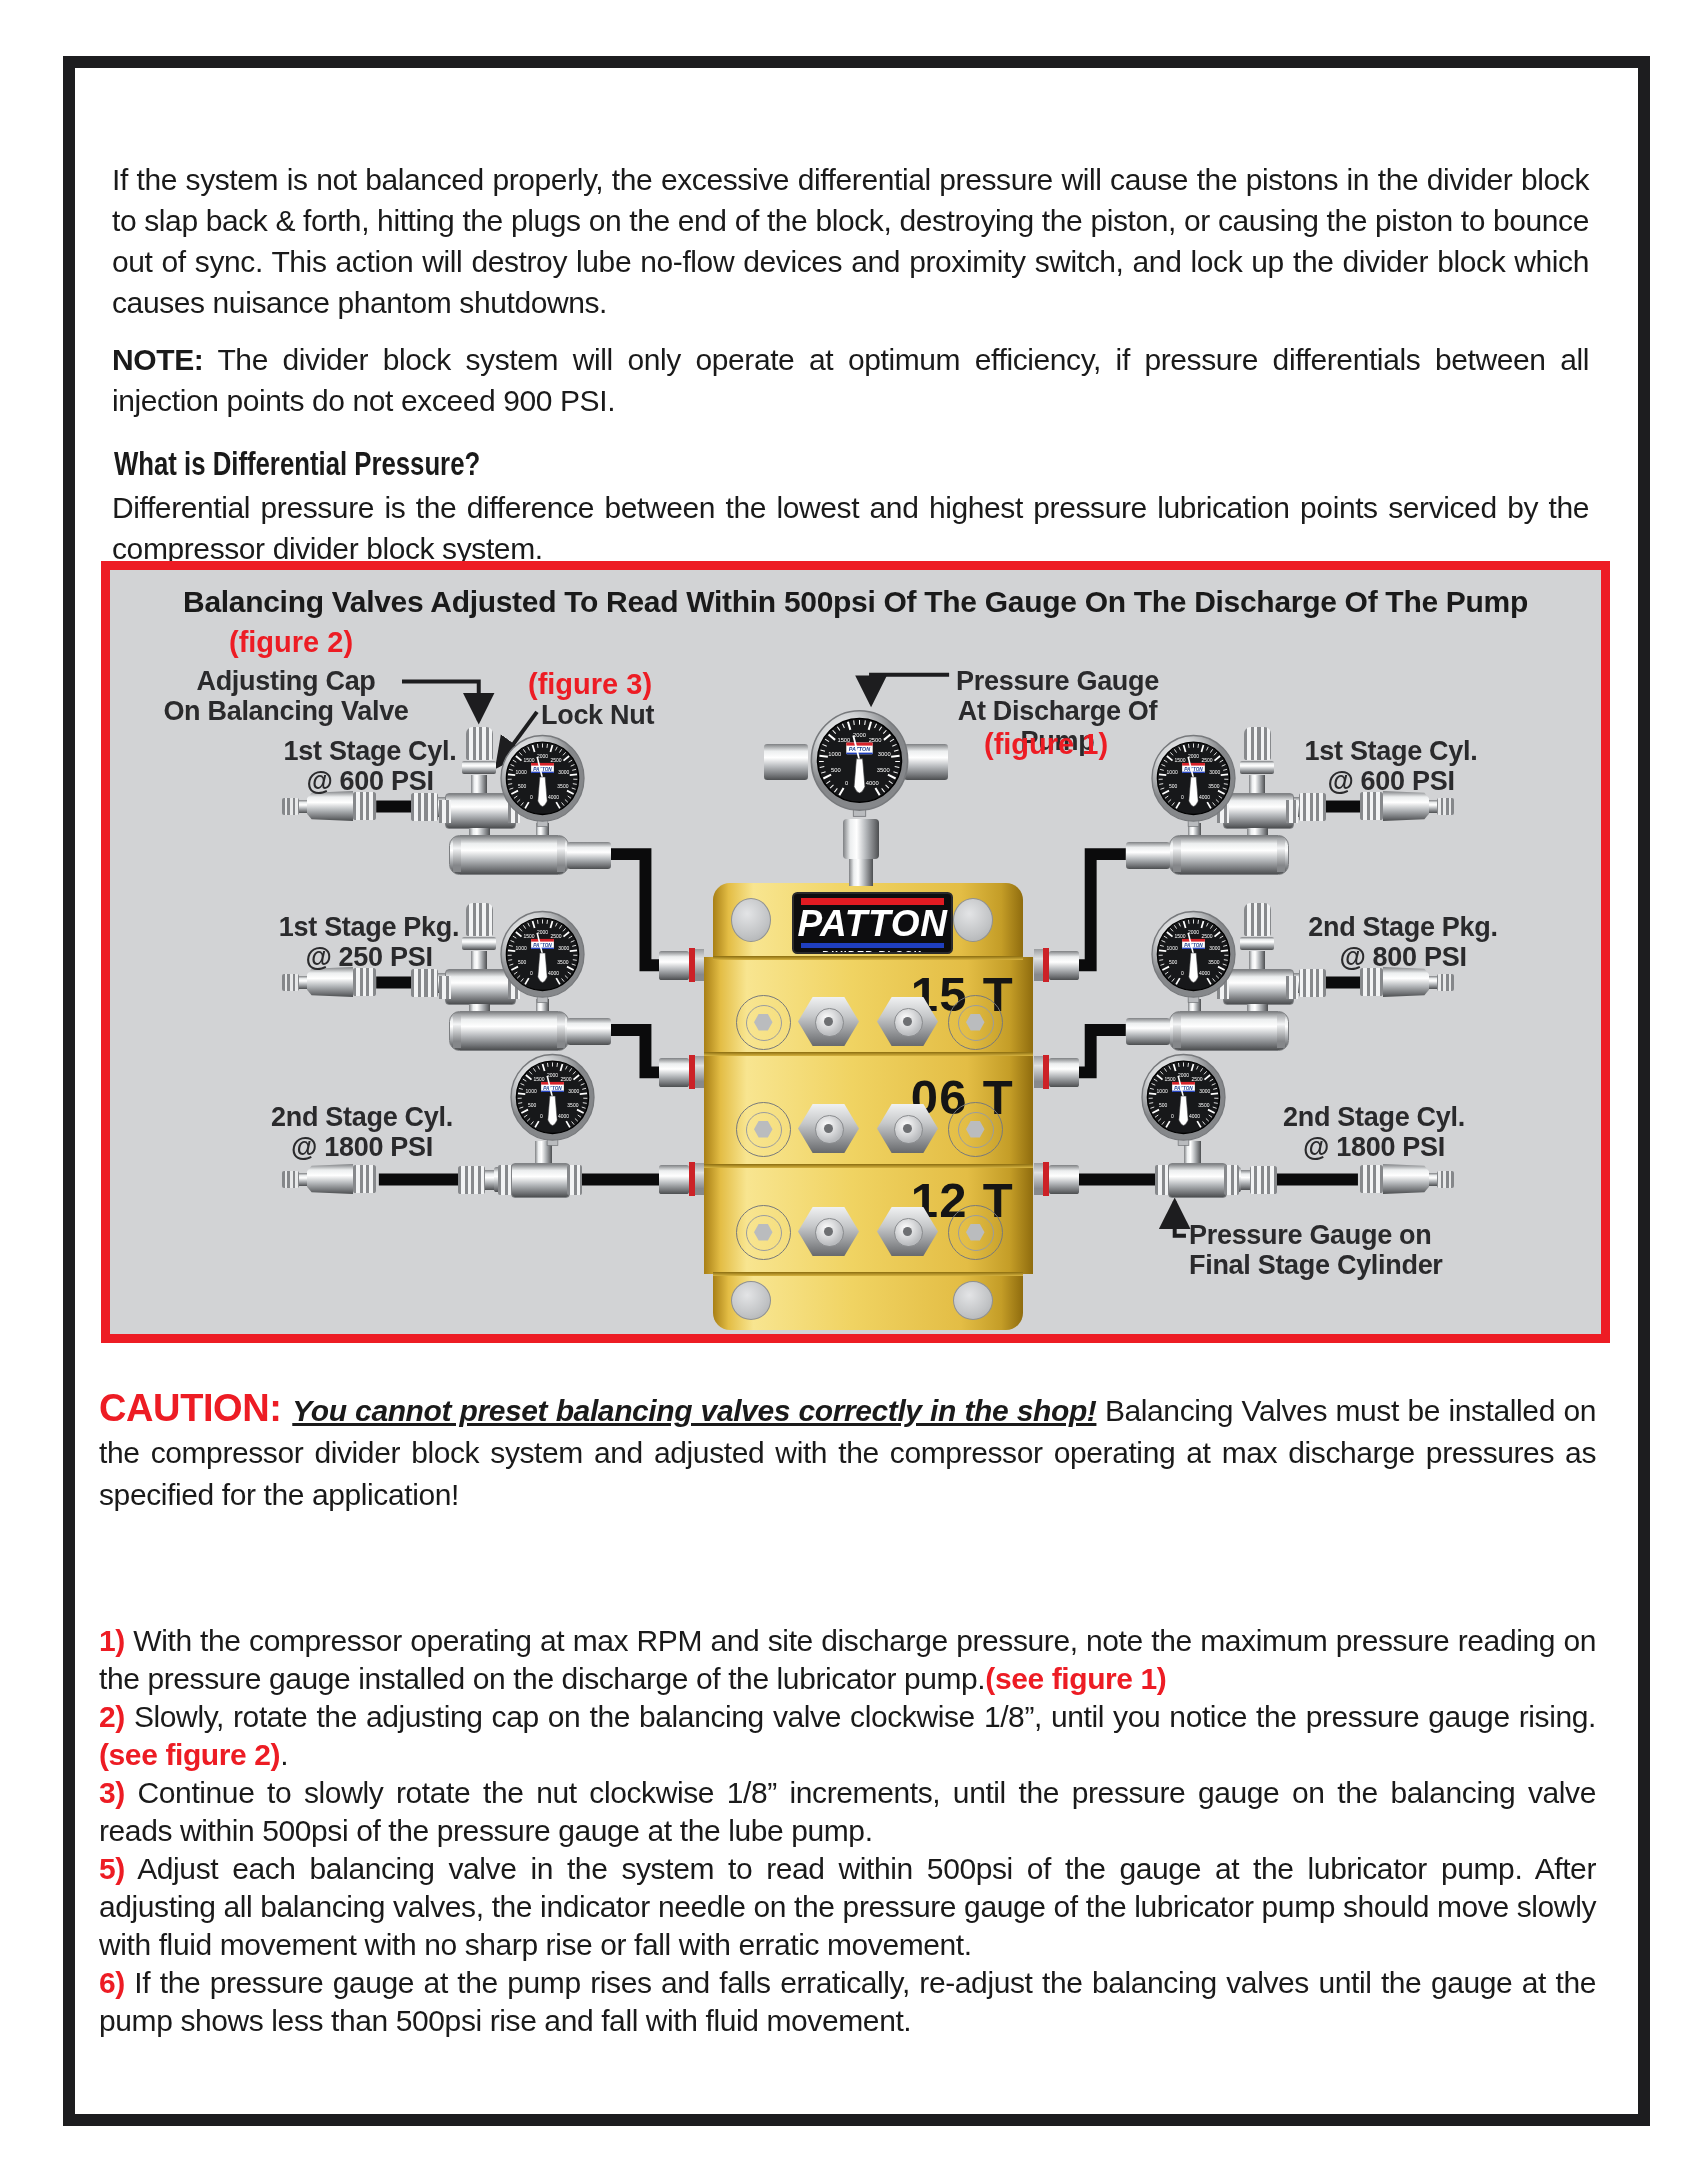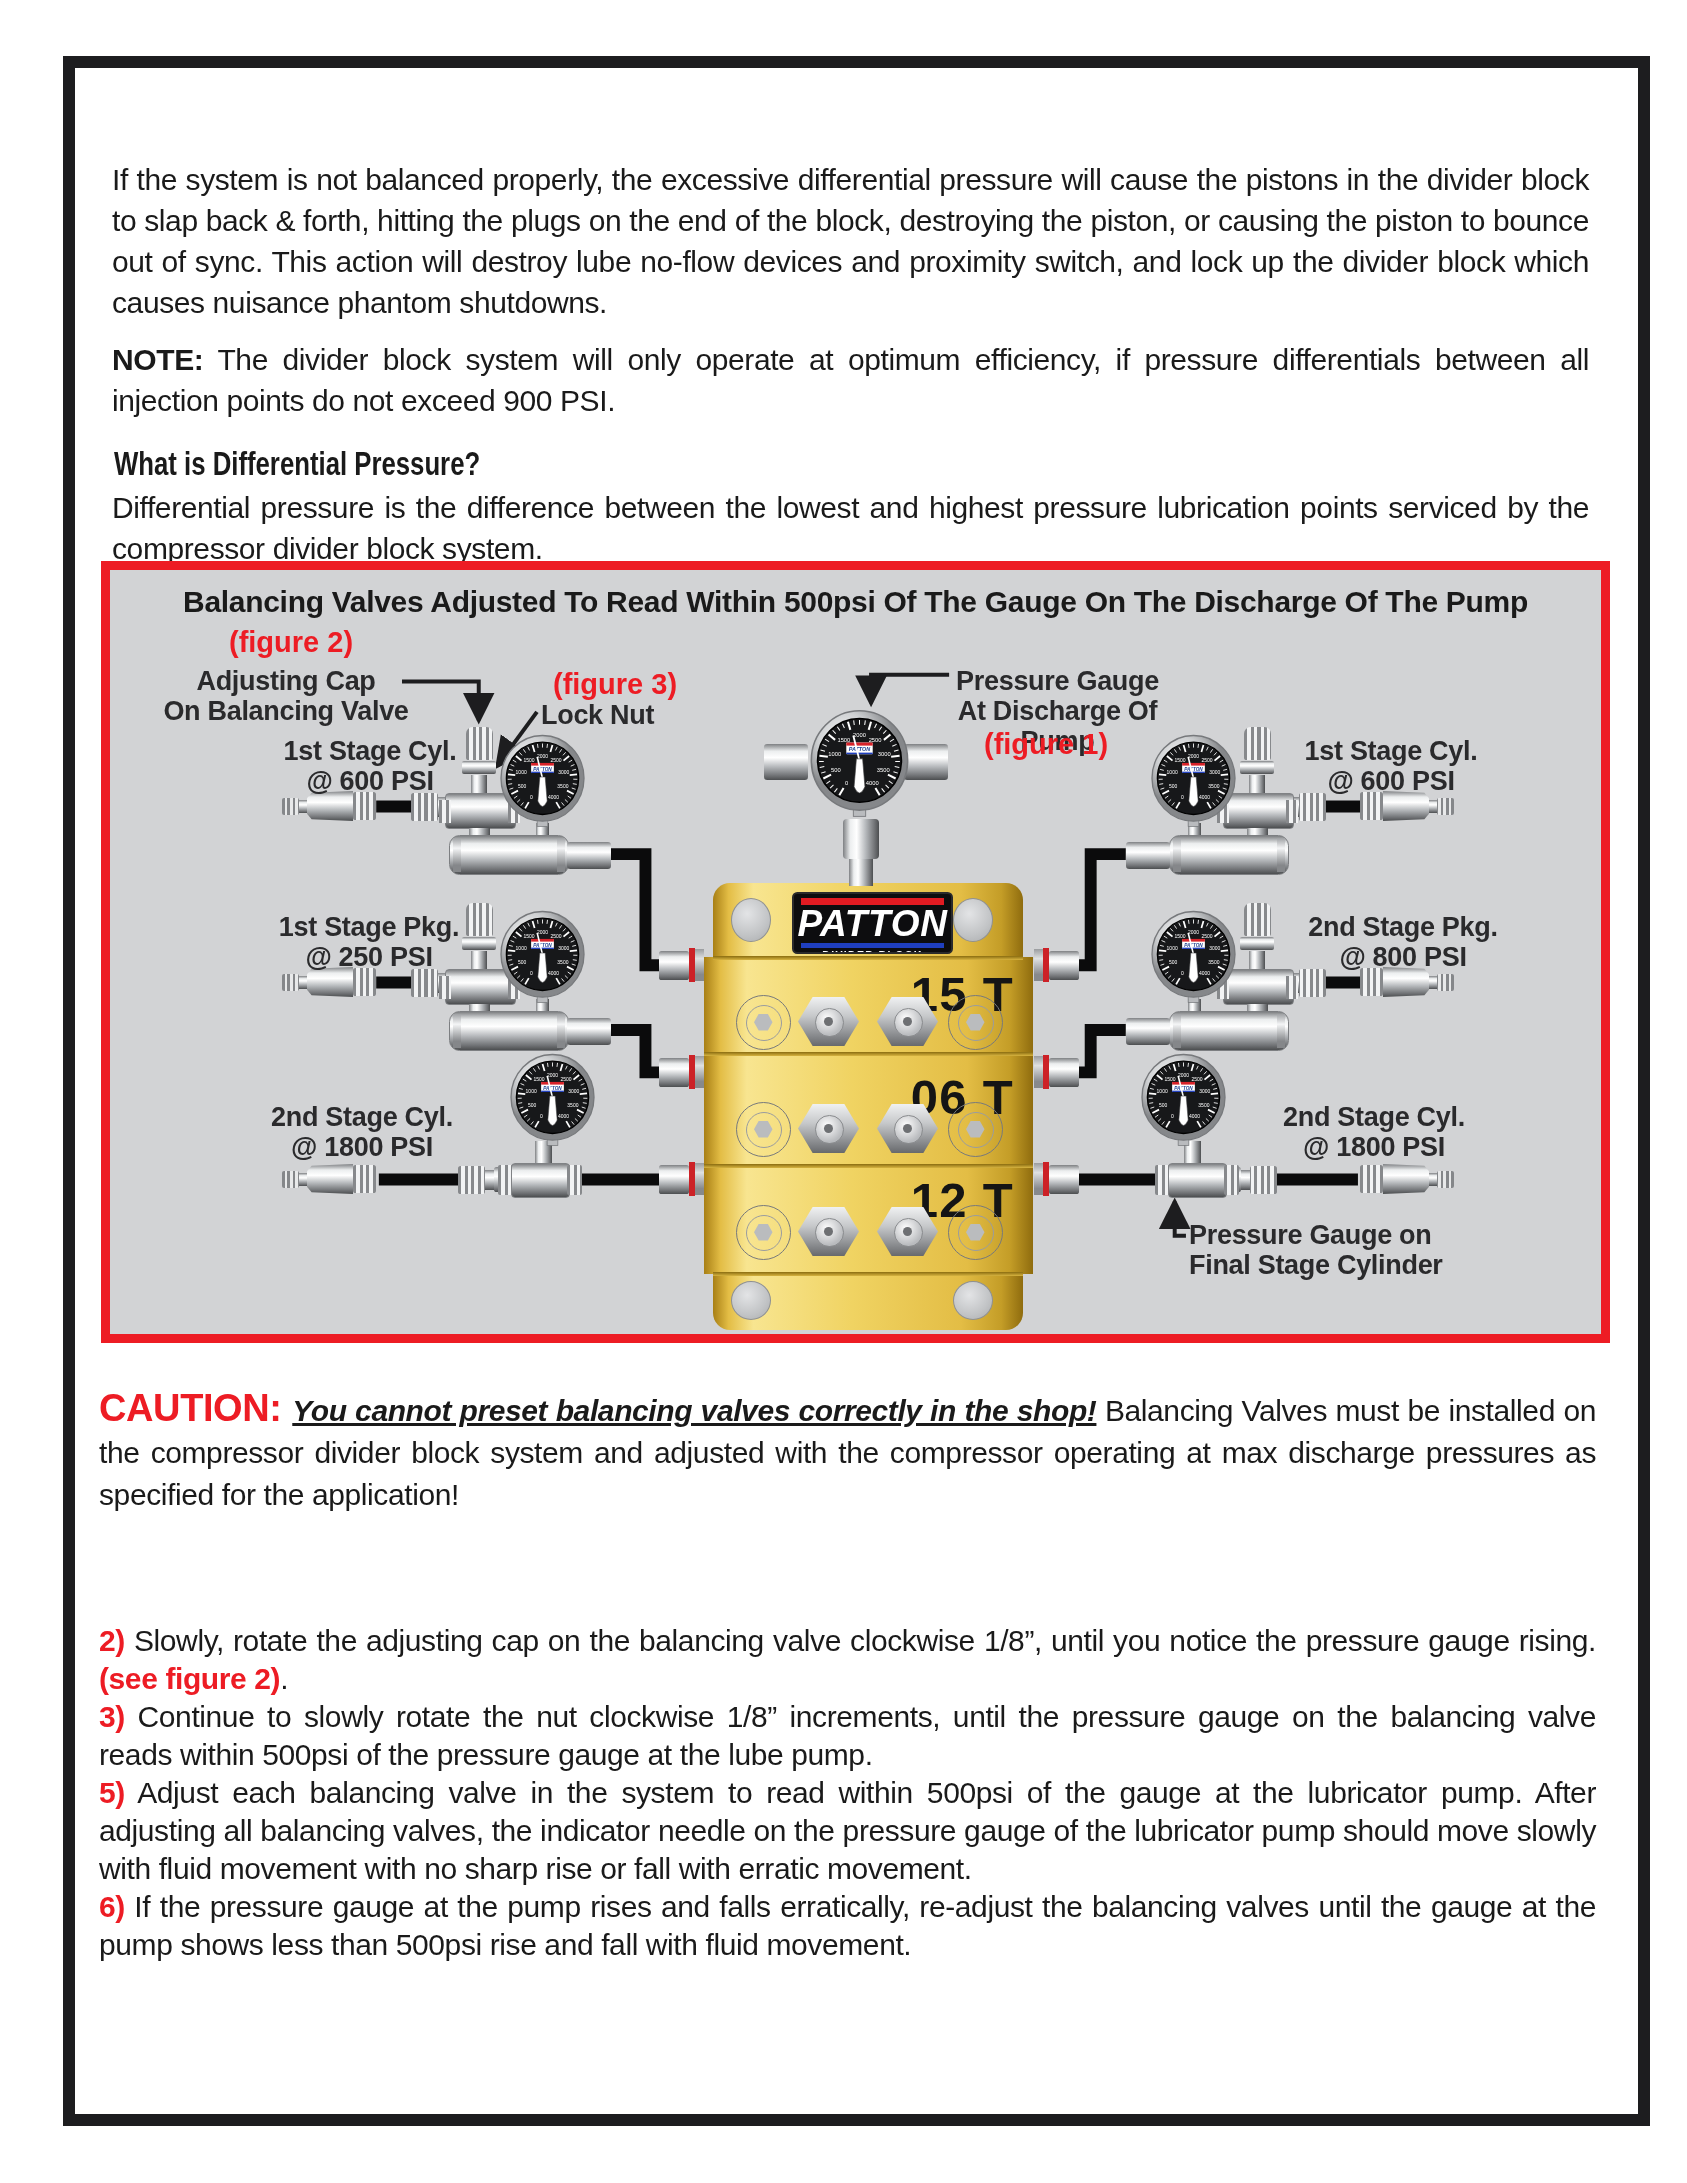--- a/index.html
+++ b/index.html
@@ -858,39 +858,40 @@
     <text x="65" y="54.5" font-size="7" font-weight="bold" font-style="italic" fill="#1b3f8f" text-anchor="middle" font-family="Liberation Sans,sans-serif">PATTON</text>
     <rect x="48" y="56" width="34" height="2" fill="#1f3fbf"></rect>
     <line x1="65" y1="66" x2="57" y2="34" stroke="#fff" stroke-width="2.4"></line>
     <path d="M61 64 L69 64 L72 100 Q65 116 58 100 Z" fill="#fff" stroke="#3a3a3c" stroke-width="0.8"></path>
   </svg>
       </div>
 
     <div class="lbl fig-header">Balancing Valves Adjusted To Read Within 500psi Of The Gauge On The Discharge Of The Pump</div>
     <div class="lbl figref" style="left:128px;top:65px;">(figure 2)</div>
     <div class="lbl dlabel center" style="left:56px;top:105px;width:258px;">Adjusting Cap<br>On Balancing Valve</div>
-    <div class="lbl figref" style="left:452px;top:107px;">(figure 3)</div>
+    <div class="lbl figref" style="left:427px;top:107px;">(figure 3)</div>
     <div class="lbl dlabel" style="left:440px;top:139px;">Lock Nut</div>
     <div class="lbl dlabel center" style="left:824px;top:105px;width:265px;">Pressure Gauge<br>At Discharge Of Pump</div>
     <div class="lbl figref" style="left:883px;top:167px;">(figure 1)</div>
 
     <div class="lbl dlabel center" style="left:163px;top:175px;width:212px;">1st Stage Cyl.<br>@ 600 PSI</div>
     <div class="lbl dlabel center" style="left:162px;top:351px;width:212px;">1st Stage Pkg.<br>@ 250 PSI</div>
     <div class="lbl dlabel center" style="left:152px;top:541px;width:218px;">2nd Stage Cyl.<br>@ 1800 PSI</div>
     <div class="lbl dlabel center" style="left:1184px;top:175px;width:212px;">1st Stage Cyl.<br>@ 600 PSI</div>
     <div class="lbl dlabel center" style="left:1196px;top:351px;width:212px;">2nd Stage Pkg.<br>@ 800 PSI</div>
     <div class="lbl dlabel center" style="left:1164px;top:541px;width:218px;">2nd Stage Cyl.<br>@ 1800 PSI</div>
     <div class="lbl dlabel" style="left:1088px;top:659px;">Pressure Gauge on<br>Final Stage Cylinder</div>
 
     <div id="figborder"></div>
   </div>
 
   <div class="abs para" style="left:99px;top:1387px;width:1497px;line-height:42px;"><span class="seg-caution">CAUTION: </span><span class="seg-em">You cannot preset balancing valves correctly in the shop!</span><span> Balancing Valves must be installed on the compressor divider block system and adjusted with the compressor operating at max discharge pressures as specified for the application!</span></div>
 
 
   <div class="abs steps" style="left:99px;top:1622px;width:1497px;">
+    <p><span class="seg-num">1)</span><span> With the compressor operating at max RPM and site discharge pressure, note the maximum pressure reading on the pressure gauge installed on the discharge of the lubricator pump.</span><span class="seg-ref">(see figure 1)</span></p>
     <p><span class="seg-num">2)</span><span> Slowly, rotate the adjusting cap on the balancing valve clockwise 1/8”, until you notice the pressure gauge rising. </span><span class="seg-ref">(see figure 2)</span><span>.</span></p>
     <p><span class="seg-num">3)</span><span> Continue to slowly rotate the nut clockwise 1/8” increments, until the pressure gauge on the balancing valve reads within 500psi of the pressure gauge at the lube pump.</span></p>
     <p><span class="seg-num">5)</span><span> Adjust each balancing valve in the system to read within 500psi of the gauge at the lubricator pump. After adjusting all balancing valves, the indicator needle on the pressure gauge of the lubricator pump should move slowly with fluid movement with no sharp rise or fall with erratic movement.</span></p>
     <p><span class="seg-num">6)</span><span> If the pressure gauge at the pump rises and falls erratically, re-adjust the balancing valves until the gauge at the pump shows less than 500psi rise and fall with fluid movement.</span></p>
   </div>
 </div>
 
 
 </body></html>

